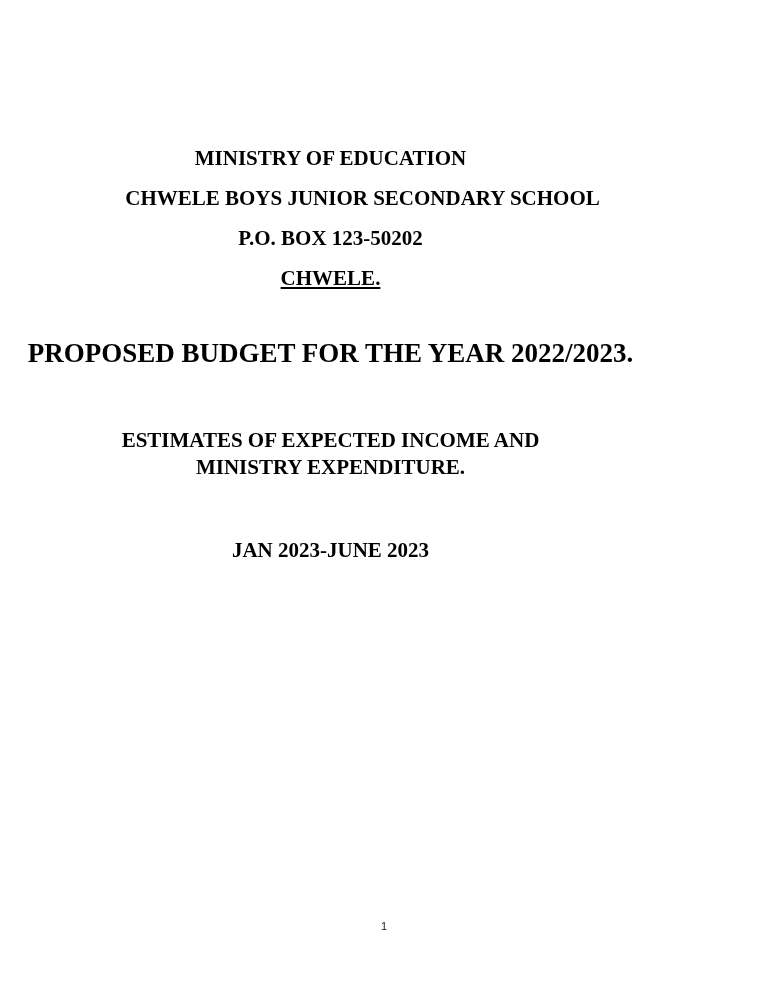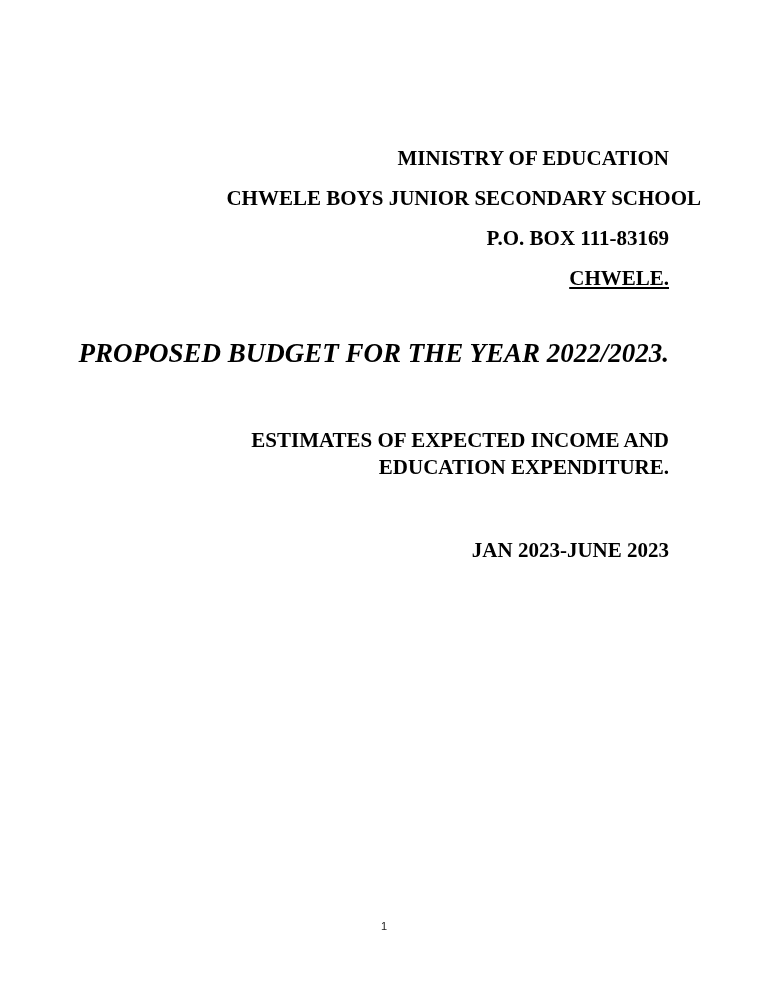--- a/index.html
+++ b/index.html
@@ -10,23 +10,23 @@
     body {
       width: 768px;
       height: 994px;
       position: relative;
       overflow: hidden;
       font-family: "Liberation Serif", serif;
       color: #000000;
     }
     .line {
       position: absolute;
-      left: 16px;
+      left: 4px;
       width: 653px;
-      text-align: right;
+      text-align: center;
       font-weight: bold;
       white-space: nowrap;
     }
     .h1 { font-size: 21px; }
     .title { font-size: 27px; }
     .sub { font-size: 21px; line-height: 25px; }
     .page-num {
       position: absolute;
       left: 0;
       width: 768px;
@@ -36,24 +36,24 @@
       font-size: 11px;
       color: #222;
     }
   </style>
 </head>
 <body>
 
 <div>
   <div class="line h1" style="top:146px;">MINISTRY OF EDUCATION</div>
   <div class="line h1" style="top:186px;margin-left:32px;">CHWELE BOYS JUNIOR SECONDARY SCHOOL</div>
-  <div class="line h1" style="top:226px;">P.O. BOX  111-83169</div>
+  <div class="line h1" style="top:226px;">P.O. BOX  123-50202</div>
   <div class="line h1" style="top:266px;text-decoration:underline;">CHWELE.</div>
 
-  <div class="line title" style="top:338px;font-style:italic;">PROPOSED BUDGET FOR THE YEAR 2022/2023.</div>
+  <div class="line title" style="top:338px;">PROPOSED BUDGET FOR THE YEAR 2022/2023.</div>
 
   <div class="line sub" style="top:428px;">ESTIMATES OF EXPECTED INCOME AND</div>
-  <div class="line sub" style="top:455px;">EDUCATION EXPENDITURE.</div>
+  <div class="line sub" style="top:455px;">MINISTRY EXPENDITURE.</div>
 
   <div class="line h1" style="top:538px;">JAN 2023-JUNE 2023</div>
 
   <div class="page-num">1</div>
 </div>
 
 </body></html>

